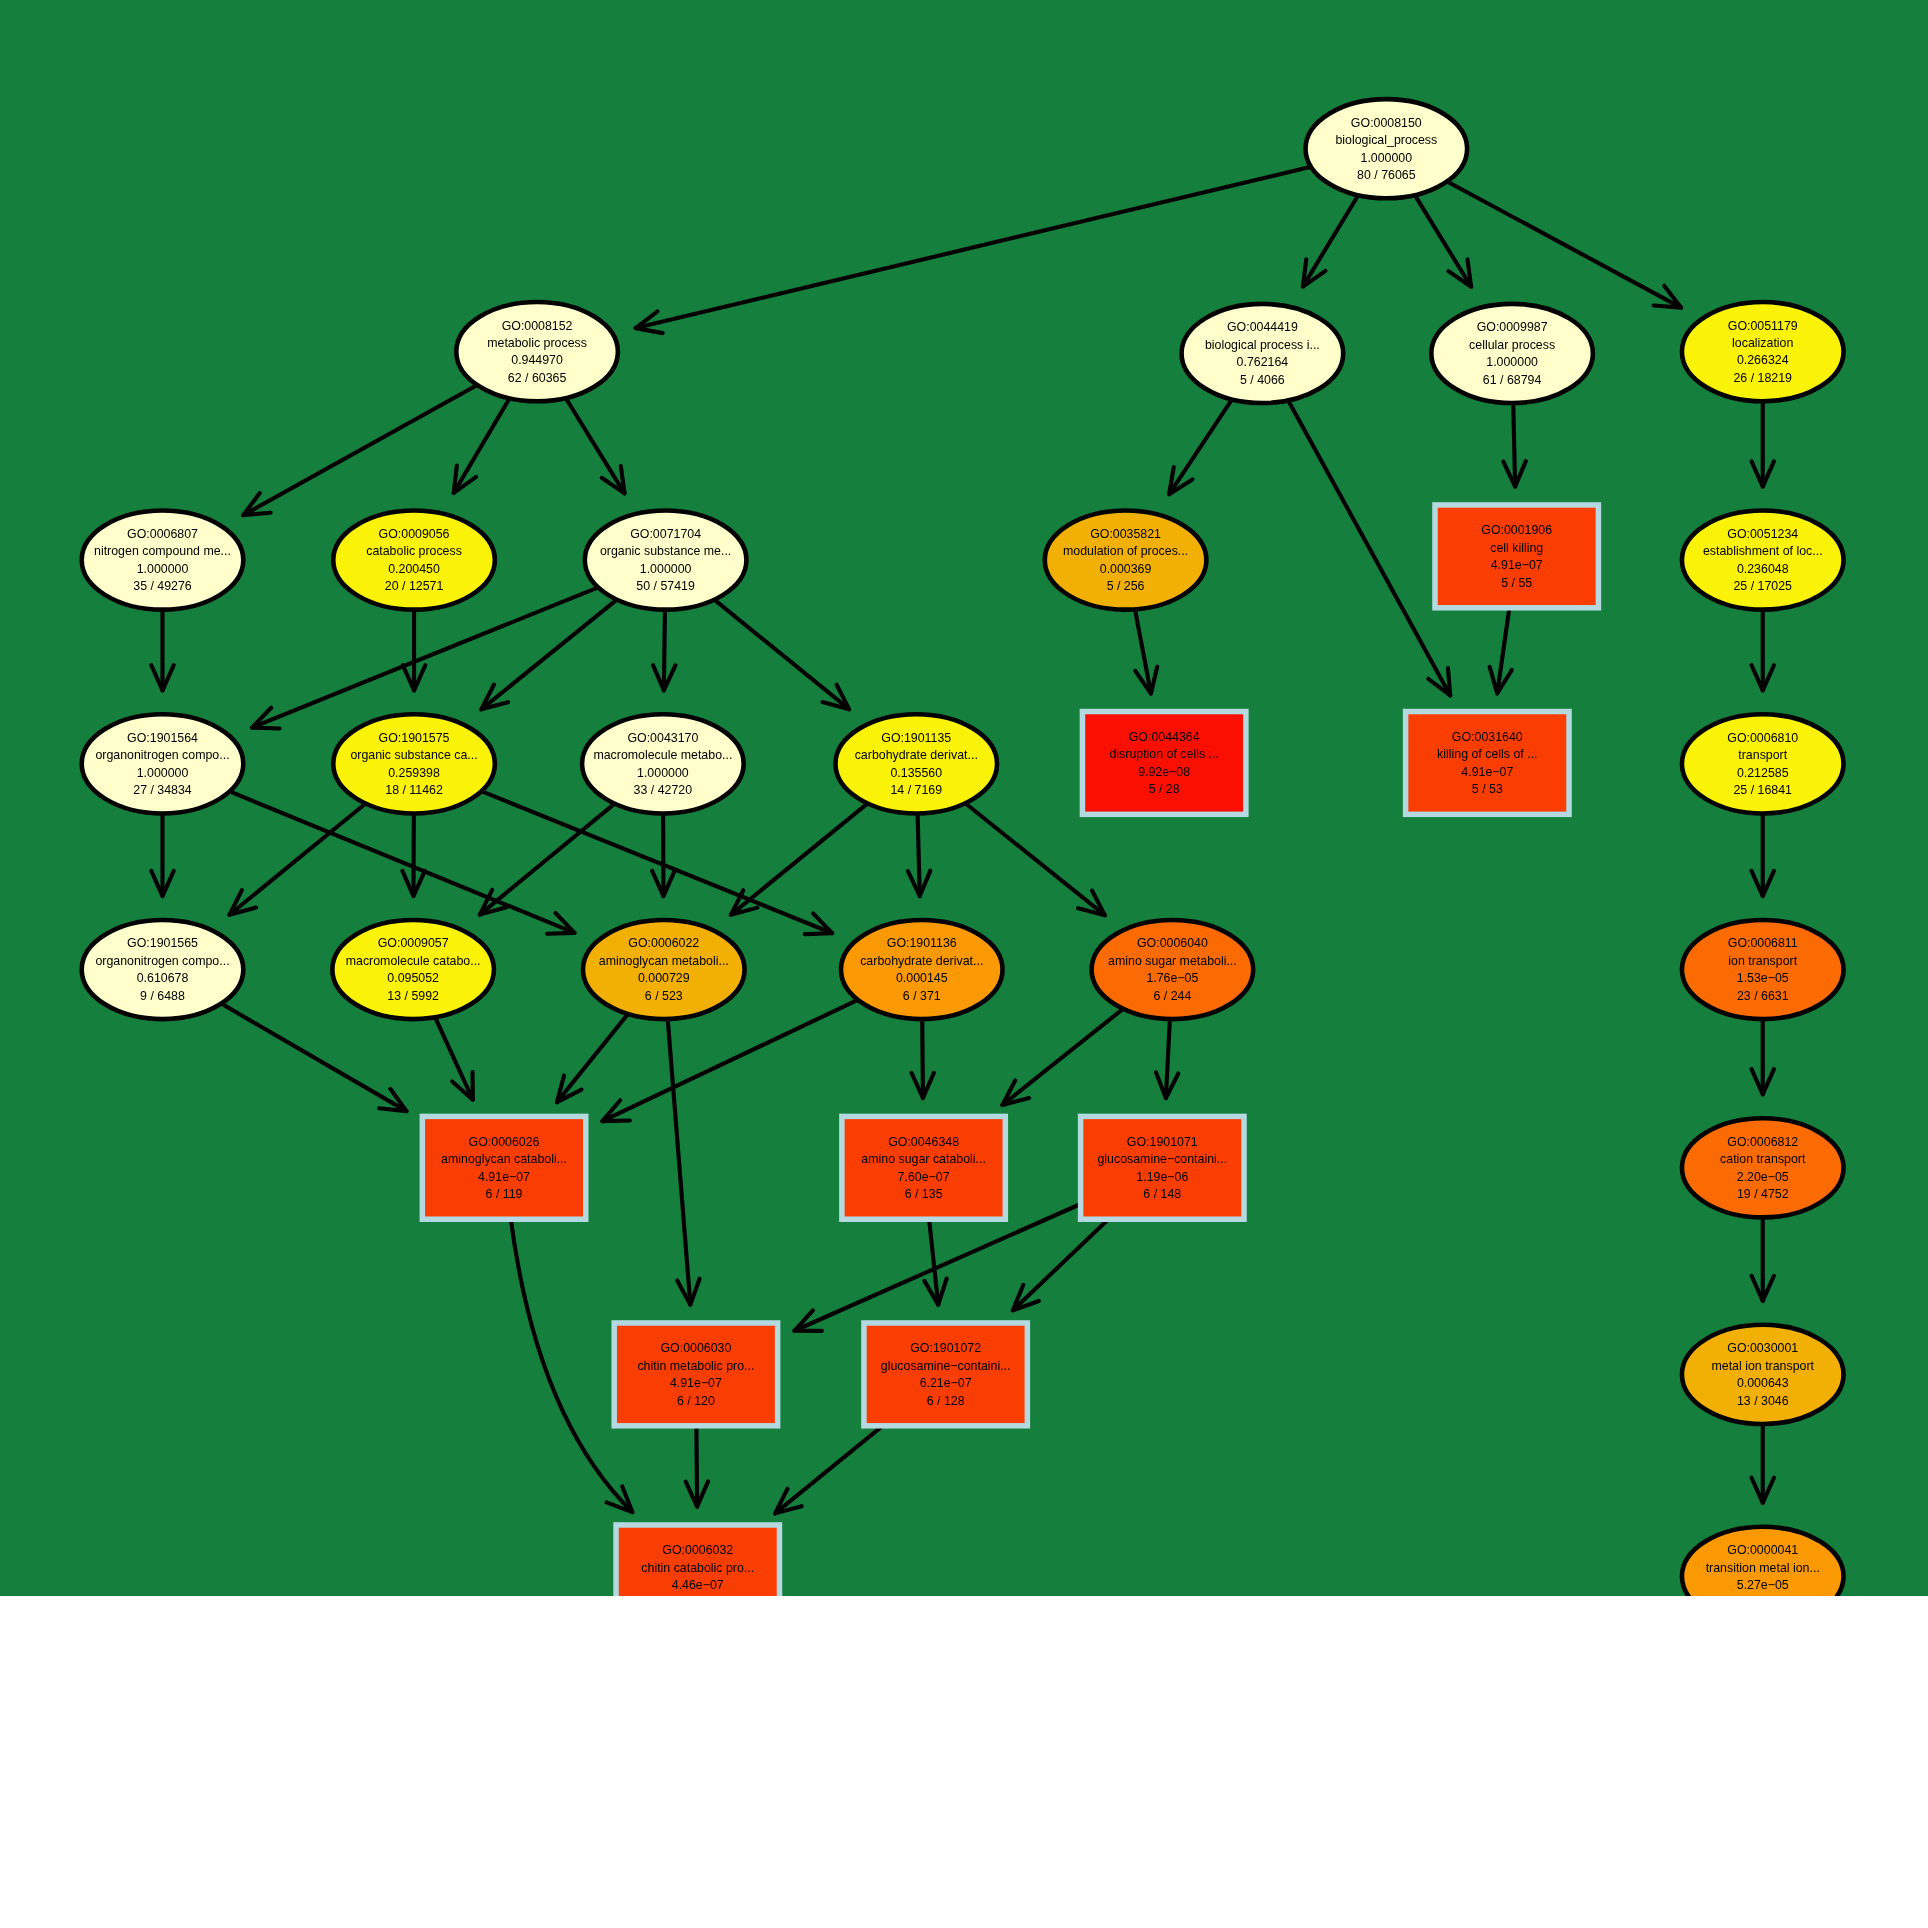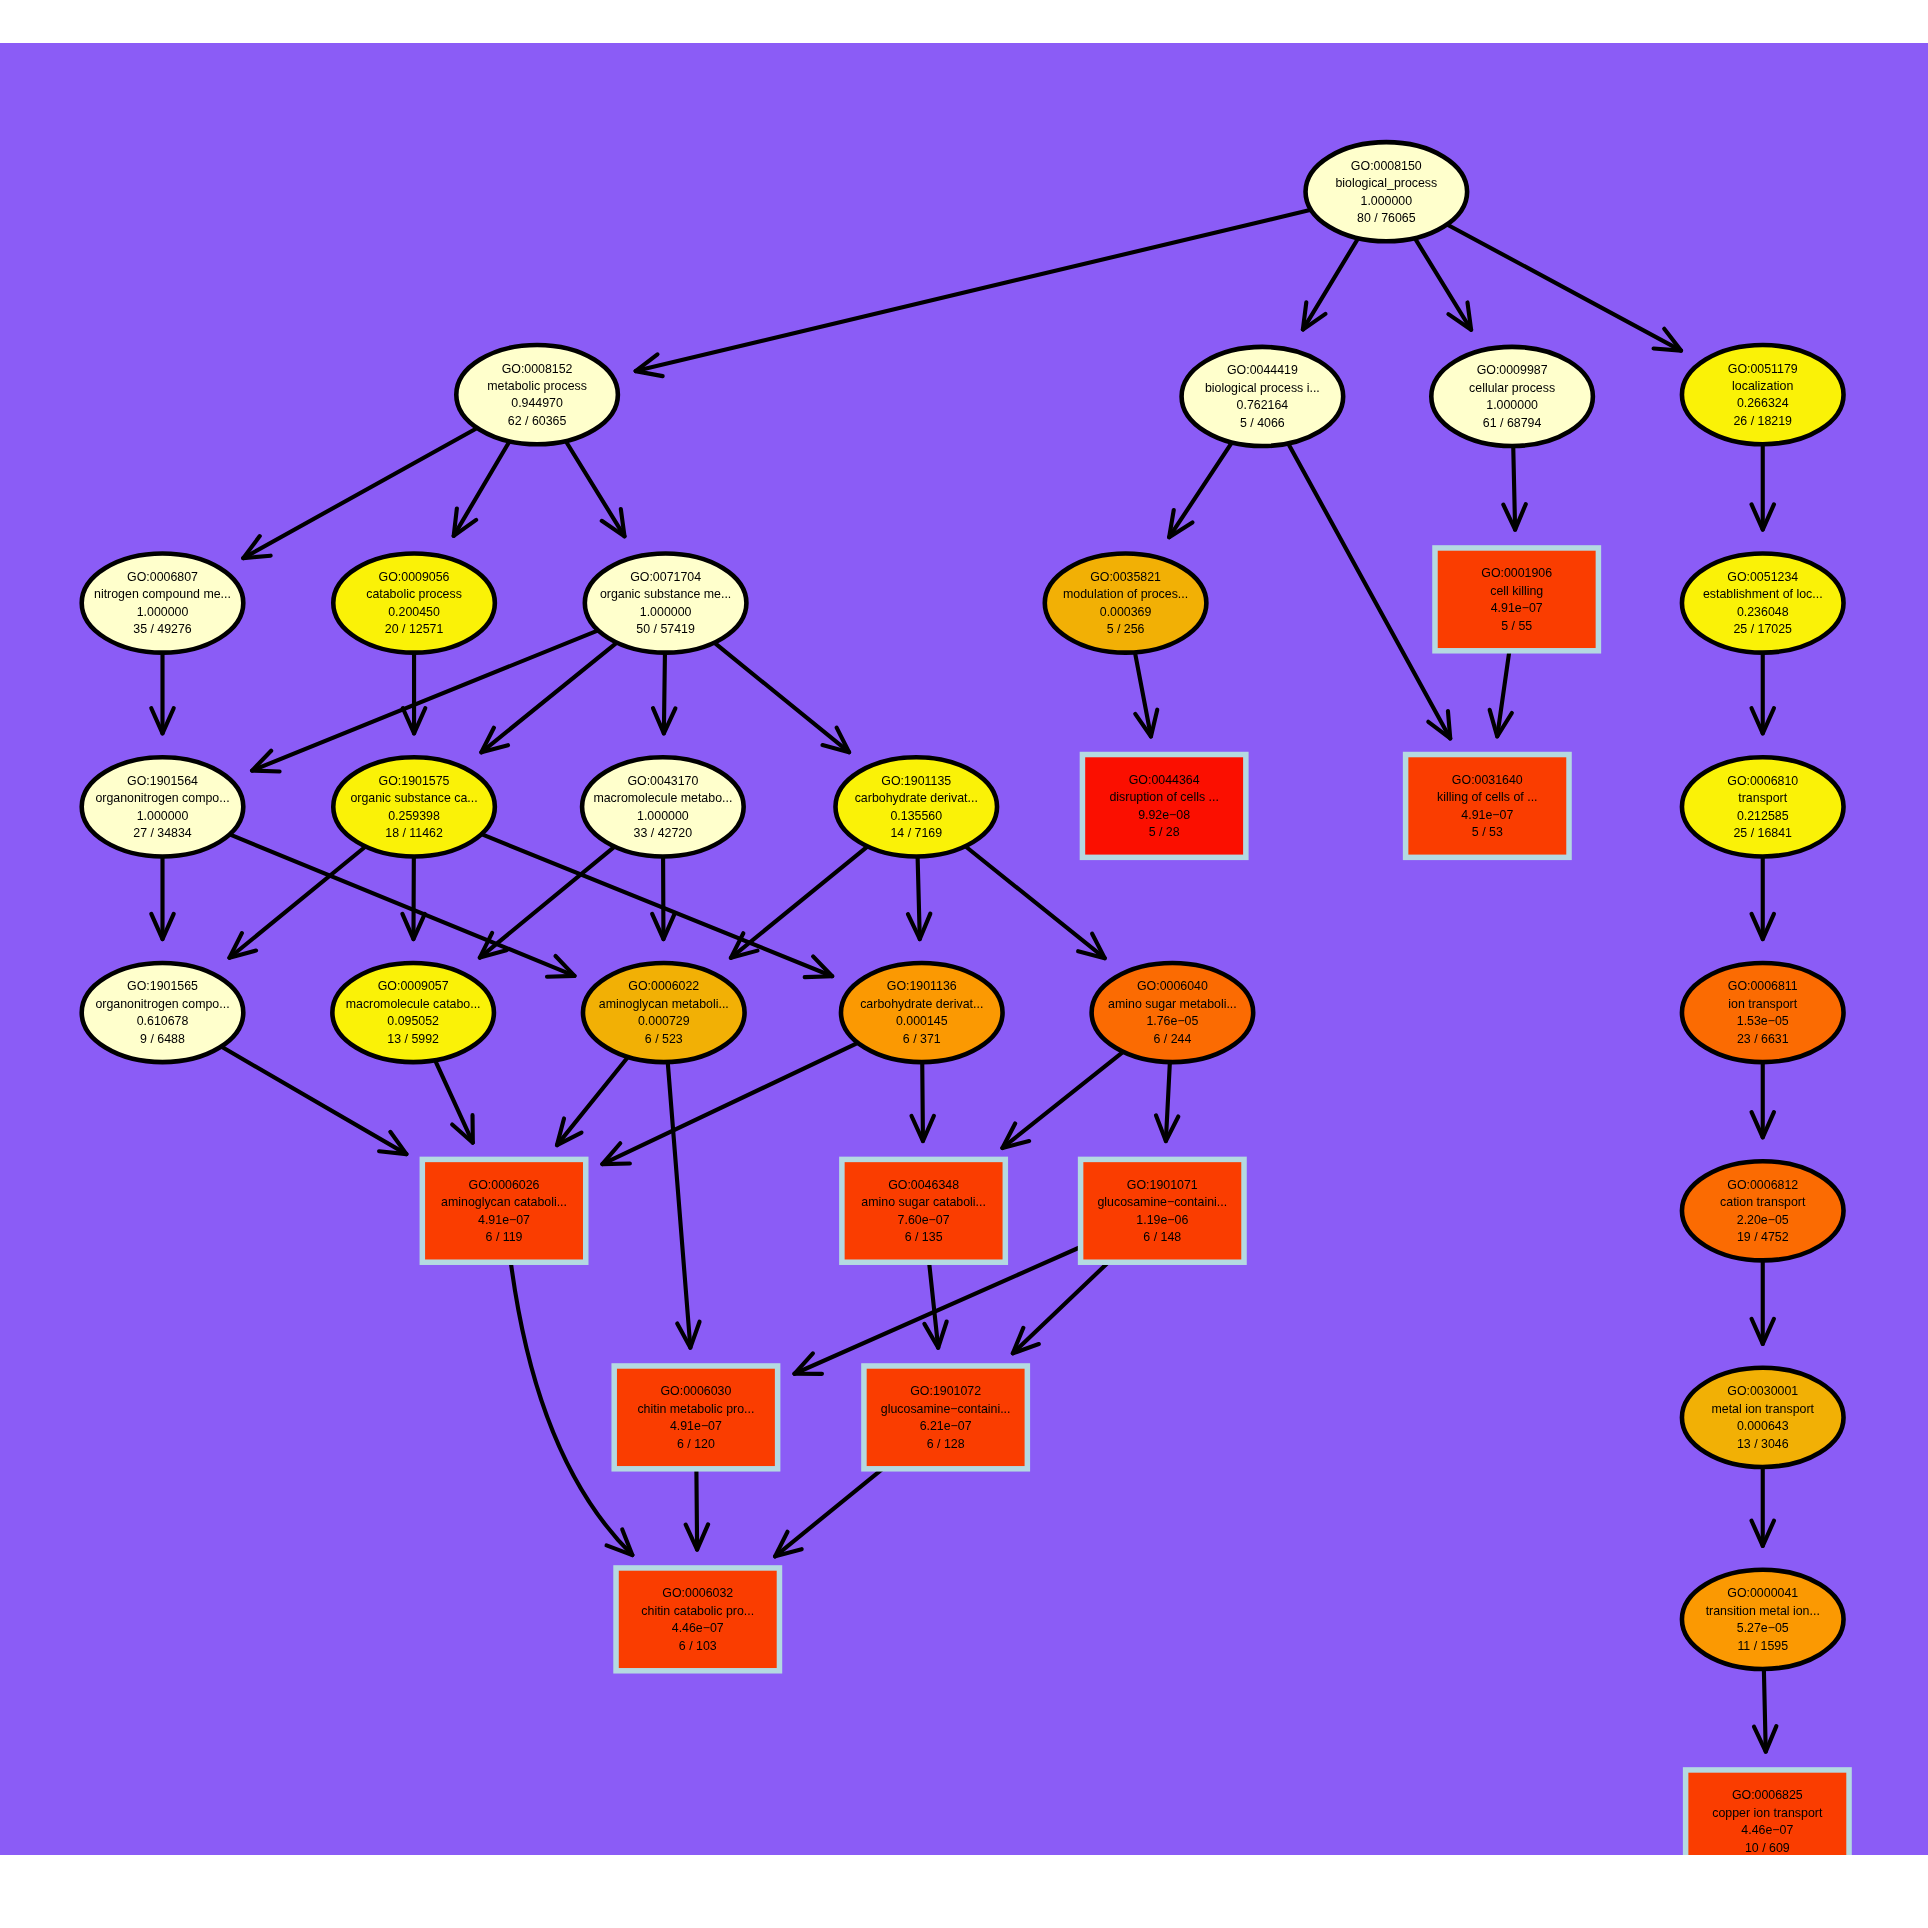--- a/index.html
+++ b/index.html
@@ -1,16 +1,16 @@
 <!DOCTYPE html>
 <html style="font-size:14.7px"><head>
 <meta charset="utf-8">
 <style>
   html,body{margin:0;padding:0;background:#ffffff;}
-  #canvas-wrap{width:1928px;height:1812px;background:#8b5cf6;position:relative;margin-top:43px;}
+  #canvas-wrap{width:1928px;height:1596px;background:#15803d;position:relative;}
   svg{display:block;}
   text.node-line{
     font-family:"Liberation Sans","DejaVu Sans",sans-serif;
     font-size:13.5px;
     fill:#000000;
     text-anchor:middle;
   }
 </style>
 </head>
 <body>

